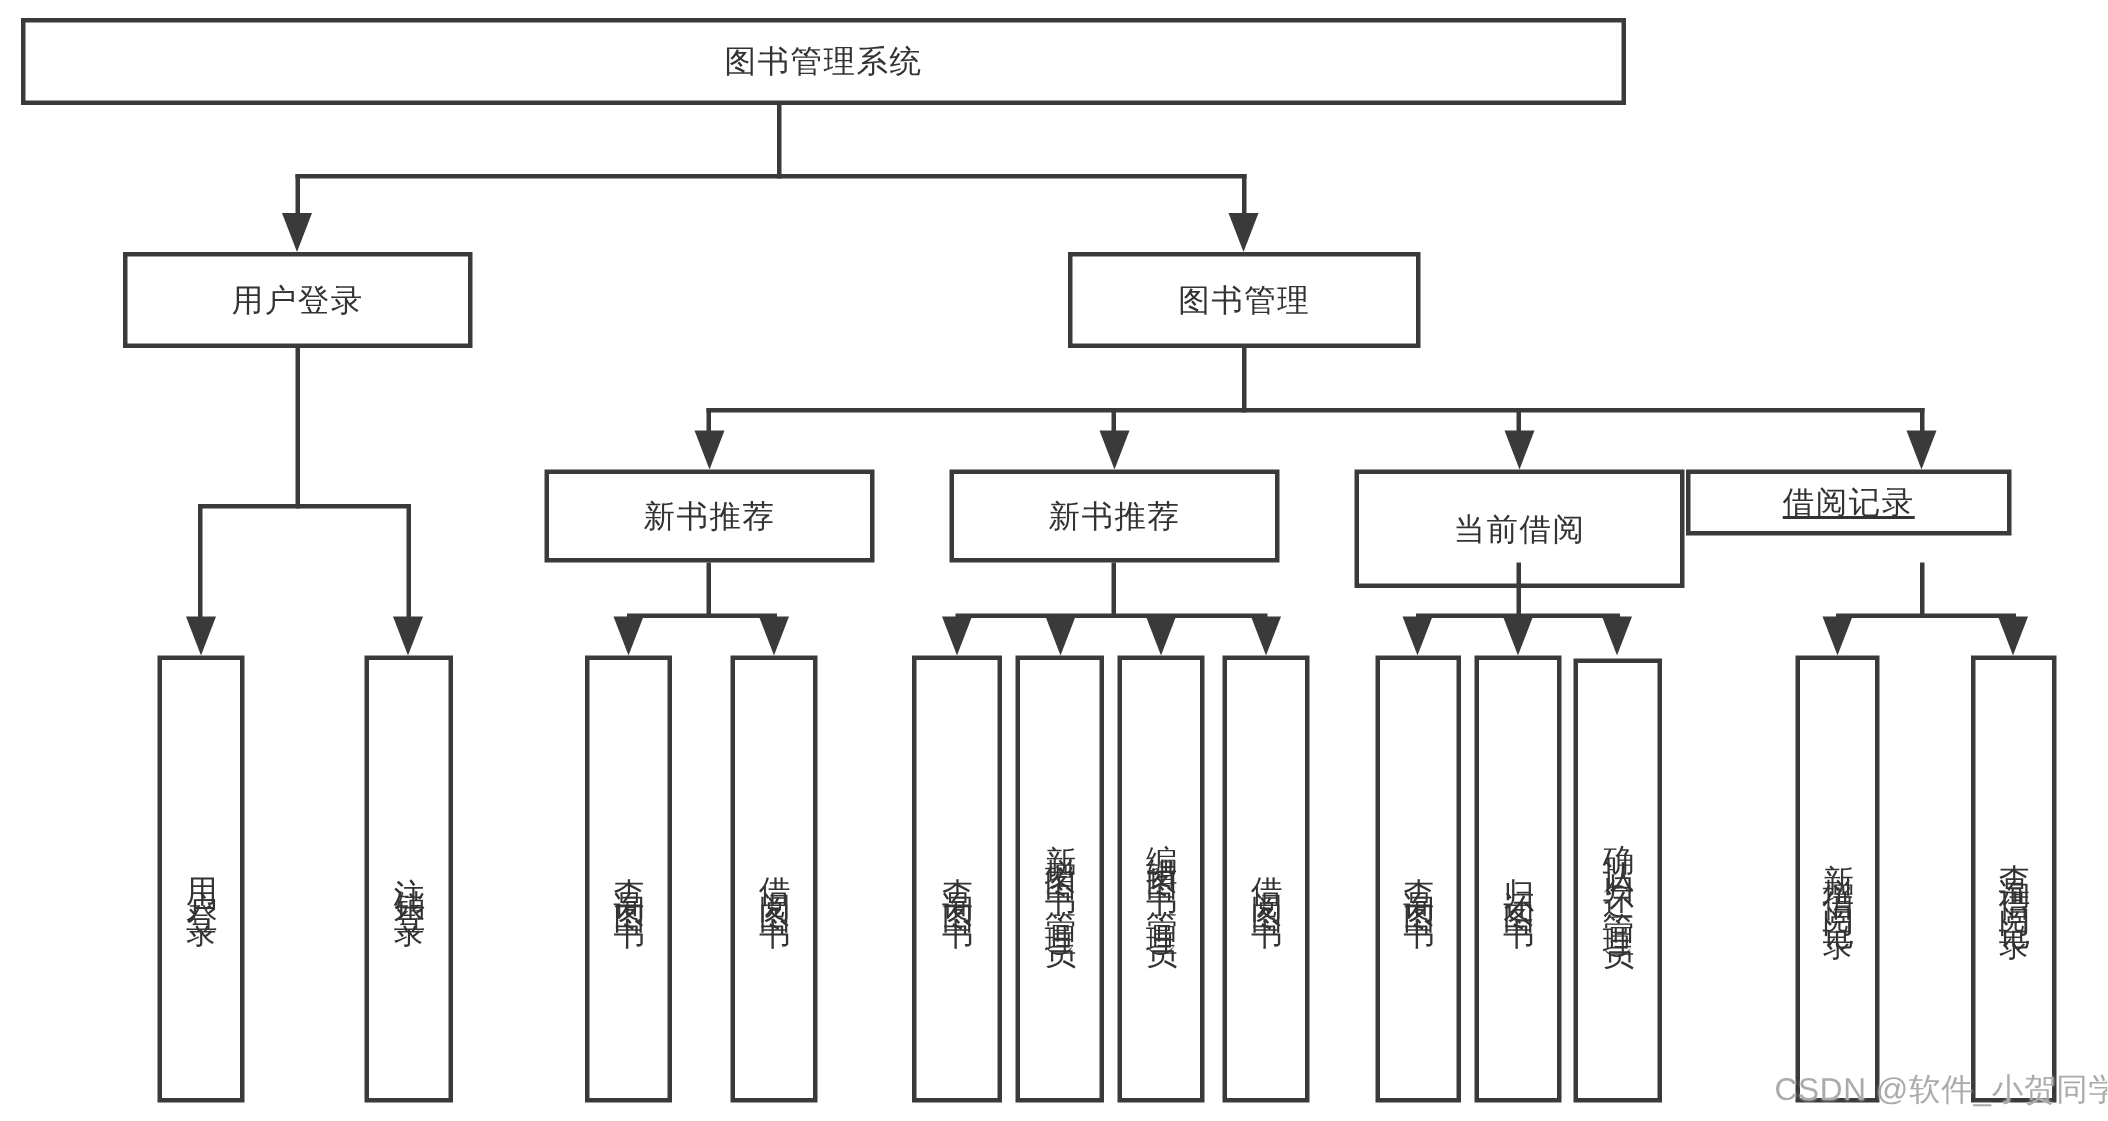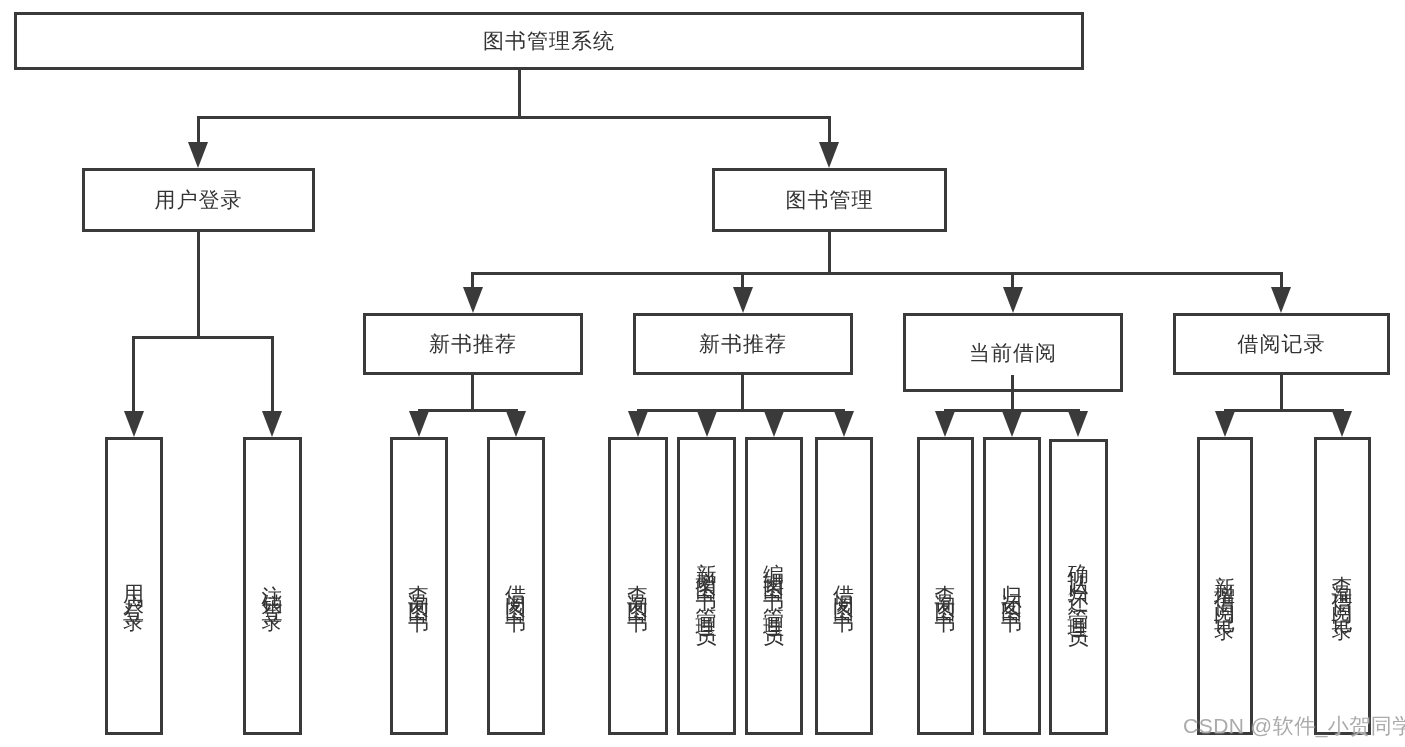--- a/index.html
+++ b/index.html
@@ -103,21 +103,21 @@
 
   <div class="node" style="left:363px;top:313px;width:220px;height:62px;">
     <span class="hlabel">新书推荐</span>
   </div>
   <div class="node" style="left:633px;top:313px;width:220px;height:62px;">
     <span class="hlabel">新书推荐</span>
   </div>
   <div class="node" style="left:903px;top:313px;width:220px;height:79px;">
     <span class="hlabel">当前借阅</span>
   </div>
-  <div class="node" style="left:1173px;top:313px;width:217px;height:62px;">
+  <div class="node" style="left:1124px;top:313px;width:217px;height:44px;text-decoration:underline;">
     <span class="hlabel">借阅记录</span>
   </div>
 
   <div class="vline" style="left:471px;top:375px;height:37px;"></div>
   <div class="hline" style="left:418px;top:409px;width:100px;"></div>
   <div class="arrow" style="left:409px;top:411px;"></div>
   <div class="arrow" style="left:506px;top:411px;"></div>
 
   <div class="vline" style="left:741px;top:375px;height:36px;"></div>
   <div class="hline" style="left:637px;top:409px;width:208px;"></div>

